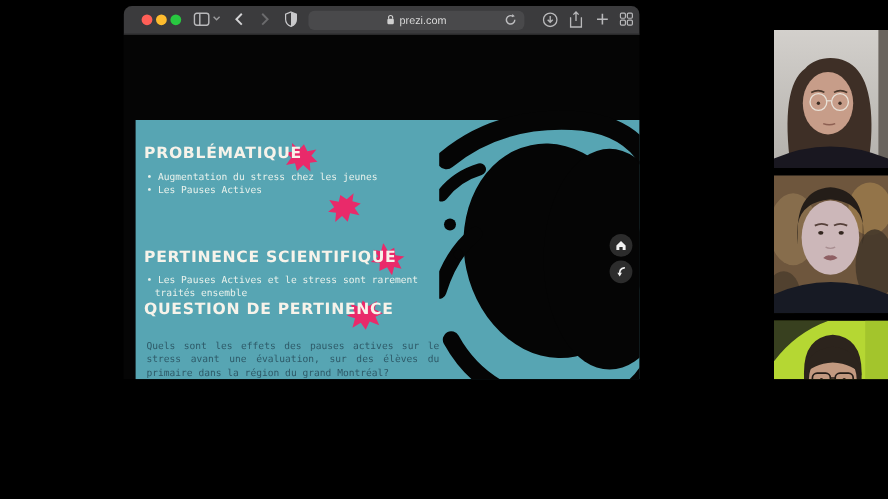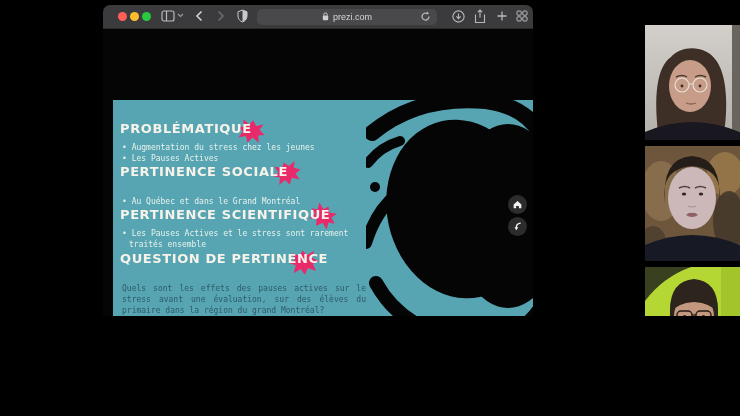--- a/index.html
+++ b/index.html
@@ -141,22 +141,20 @@
           <path d="M15 2 L19 7 L26 4 L23 10 L29 14 L23 16 L25 23 L18 19 L14 25 L11 19 L4 22 L7 15 L1 12 L7 10 L5 3 L12 7 Z" fill="#e92a6a" transform="rotate(30 15 13)"></path>
         </svg>
       <svg class="abs splash" style="left:175px;top:147px" width="32" height="30" viewBox="0 0 30 26">
           <path d="M15 2 L19 7 L26 4 L23 10 L29 14 L23 16 L25 23 L18 19 L14 25 L11 19 L4 22 L7 15 L1 12 L7 10 L5 3 L12 7 Z" fill="#e92a6a" transform="rotate(-8 15 13)"></path>
         </svg>
 
       <div class="abs sec-h" style="left:7px;top:21px;color:#f7f3ea">PROBLÉMATIQUE</div>
       <div class="abs bullet" style="left:9px;top:42px;color:#e9f2ec">Augmentation du stress chez les jeunes</div>
       <div class="abs bullet" style="left:9px;top:53px;color:#e9f2ec">Les Pauses Actives</div>
 
-      <div class="abs sec-h" style="left:7px;top:64px;color:#f7f3ea">PERTINENCE SOCIALE</div>
-      <div class="abs bullet" style="left:9px;top:96px;color:#e9f2ec">Au Québec et dans le Grand Montréal</div>
 
       <div class="abs sec-h" style="left:7px;top:107px;color:#f7f3ea">PERTINENCE SCIENTIFIQUE</div>
       <div class="abs bullet wrap" style="left:9px;top:128px;width:240px;color:#e9f2ec">Les Pauses Actives et le stress sont rarement traités ensemble</div>
 
       <div class="abs sec-h" style="left:7px;top:151px;color:#f7f3ea">QUESTION DE PERTINENCE</div>
       <div id="question" class="abs" style="left:9px;top:183px;width:244px;color:#2e5a68">Quels sont les effets des pauses actives sur le stress avant une évaluation, sur des élèves du primaire dans la région du grand Montréal?</div>
 
       <svg class="abs" style="left:253px;top:-9px;z-index:4" width="178" height="264" viewBox="0 0 178 264">
         <g fill="#050505" stroke="#050505">
           <ellipse cx="95" cy="118" rx="74" ry="90" stroke="none" transform="rotate(-12 95 118)"></ellipse>

